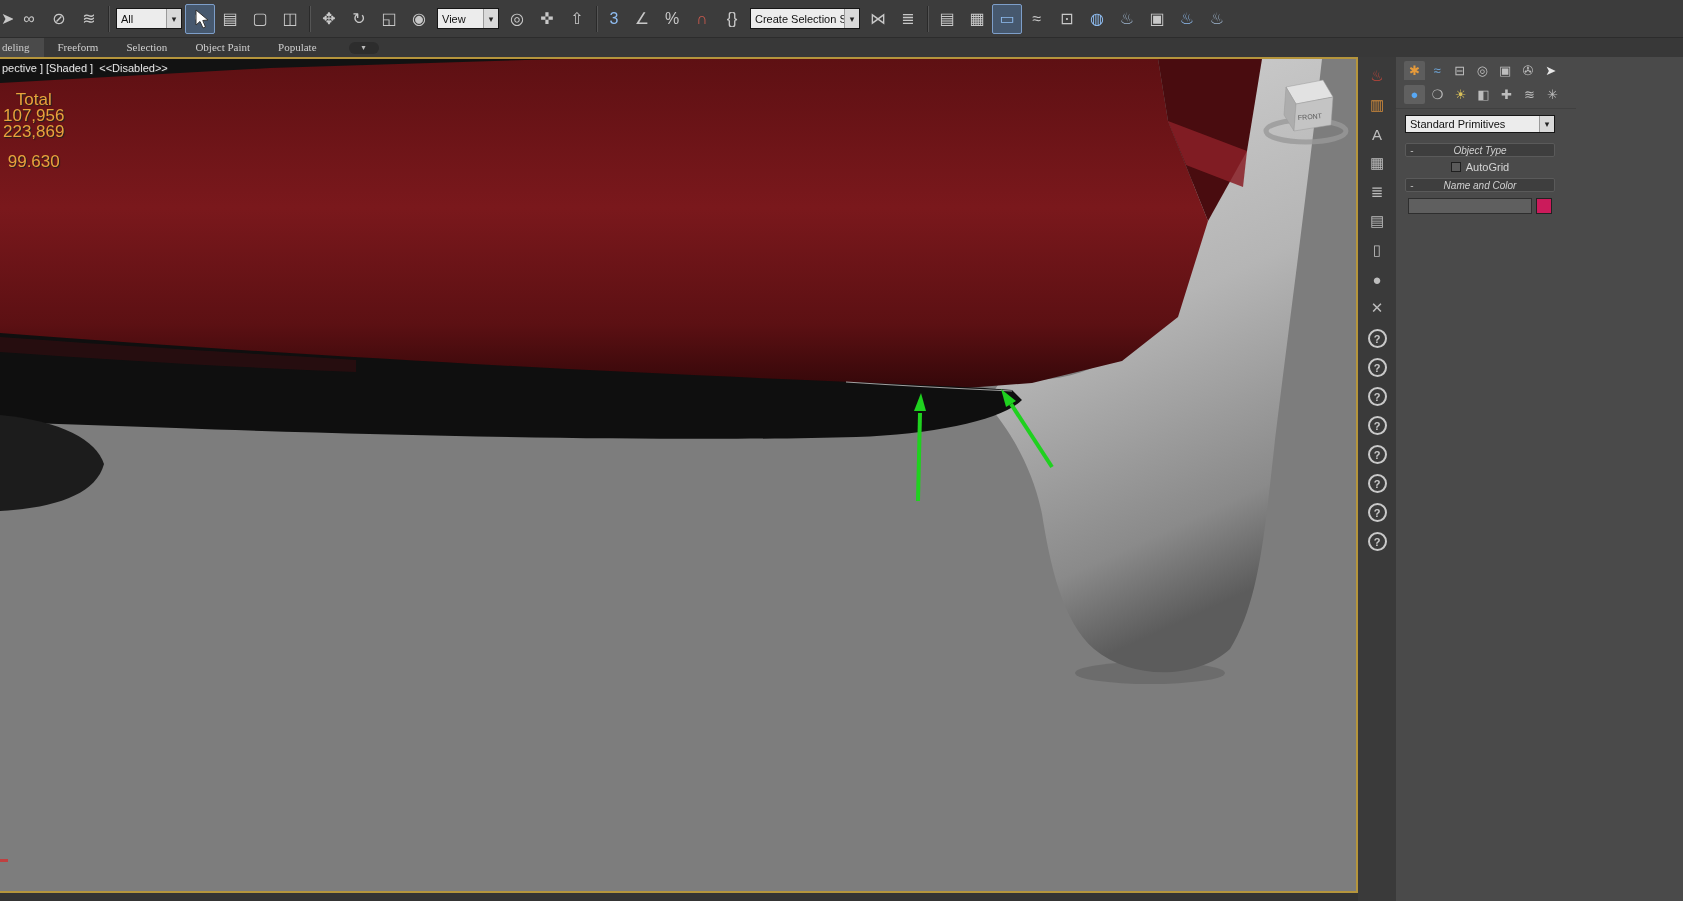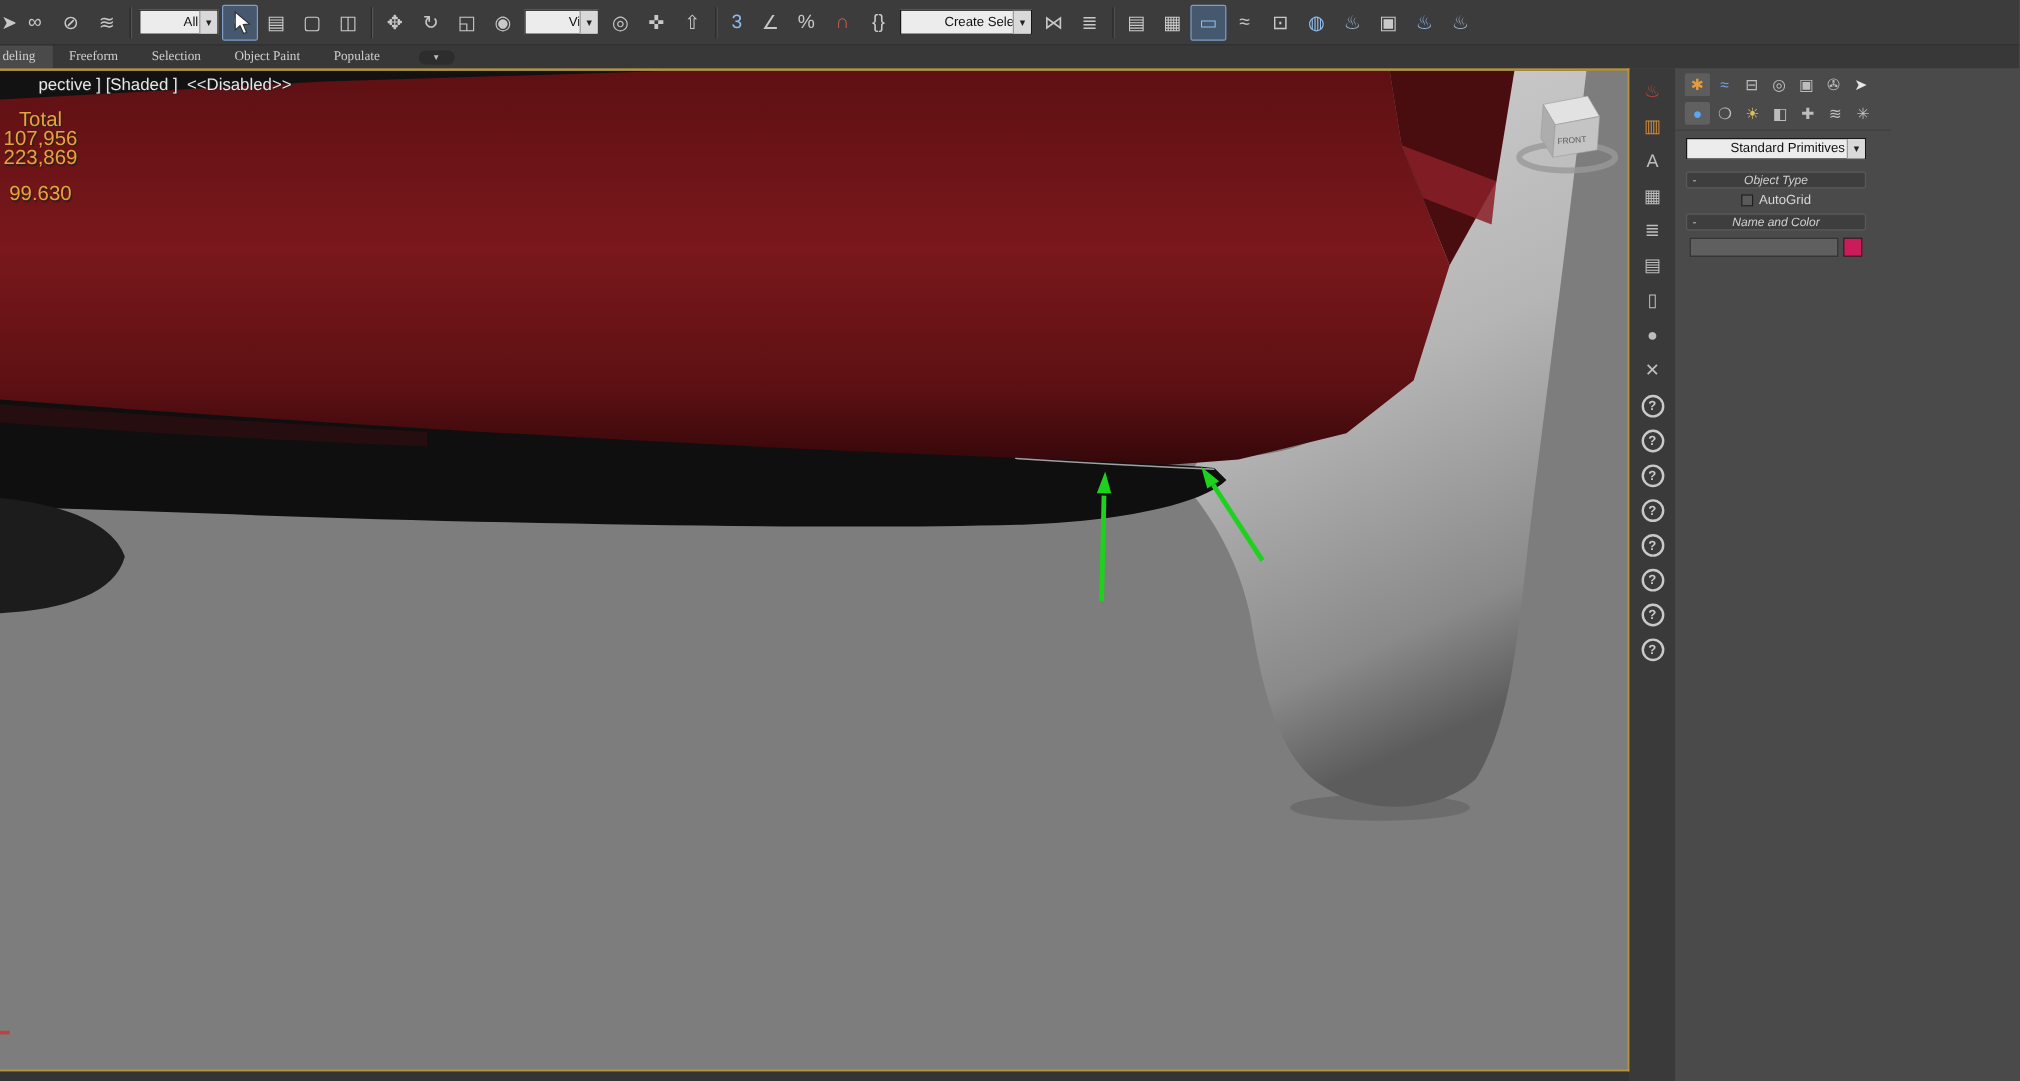--- a/index.html
+++ b/index.html
@@ -17,41 +17,41 @@
     display:flex; align-items:center; padding-left:0;}
   .tbtn{width:30px; height:30px; flex:0 0 auto; display:flex; align-items:center; justify-content:center;
     color:#c8c8c8; font-size:16px; border:1px solid transparent; border-radius:2px;}
   .tbtn .glyph{pointer-events:none;}
   .tbtn.small{width:26px;}
   .tbtn.edge{width:14px; overflow:hidden; justify-content:flex-start;}
   .tbtn.active{background:var(--active-tool-bg); border:1px solid #7d9ec9;}
   .vsep{width:1px; height:26px; background:#2a2a2a; box-shadow:1px 0 0 #555; margin:0 4px; flex:0 0 auto;}
   .combo{height:21px; background:#ececec; border:1px solid #161616; color:#111;
     display:flex; align-items:center; font-size:11px; flex:0 0 auto; margin:0 3px;}
-  .combo .combo-text{padding:0 4px; flex:1; white-space:nowrap; overflow:hidden;margin-left:32px;}
+  .combo .combo-text{padding:0 4px; flex:1; white-space:nowrap; overflow:hidden;}
   .combo .caret{width:15px; height:100%; background:#d9d9d9; border-left:1px solid #9a9a9a;
     display:flex; align-items:center; justify-content:center; font-size:9px; color:#222;}
   .c-blue{color:#8fbcf0;} .c-red{color:#d05a4e;} .c-steel{color:#9fb6cf;}
 
   
   .ribbon-row{position:absolute; left:0; top:38px; width:1683px; height:19px;
     background:var(--ribbon-bg); display:flex; align-items:center; color:#cfcfcf; font-size:11px;}
   .ribbon-tab{padding:0 14px; height:19px; line-height:19px; flex:0 0 auto;font-family:Liberation Serif, serif;}
   .ribbon-tab.first{padding-left:2px; background:#4a4a4a;}
   .ribbon-pill{margin-left:18px; width:30px; height:12px; background:#2d2d2d; border-radius:6px;
     display:flex; align-items:center; justify-content:center; color:#bbb; font-size:8px;}
 
   
   .viewport{position:absolute; left:0; top:59px; width:1356px; height:832px; background:var(--viewport-bg); overflow:hidden;}
   .vp-border{position:absolute; background:var(--active-border);}
   #vpb-top{left:0; top:57px; width:1358px; height:2px;}
   #vpb-right{left:1356px; top:57px; width:2px; height:836px;}
   #vpb-bottom{left:0; top:891px; width:1358px; height:2px;}
   .bottom-strip{position:absolute; left:0; top:893px; width:1358px; height:8px; background:#343434;}
-  .vp-label{position:absolute; left:2px; top:3px; color:#e6e6e6; font-size:14px; text-shadow:1px 1px 1px #222; white-space:pre;margin-left:30px;}
+  .vp-label{position:absolute; left:2px; top:3px; color:#e6e6e6; font-size:11px; text-shadow:1px 1px 1px #222; white-space:pre;}
   .vp-stats{position:absolute; left:3px; top:33px; color:var(--stats-color); font-size:17px; line-height:16px; text-shadow:1px 1px 1px #222;text-align:center;}
   .vp-stats .gap{margin-top:14px;}
 
   
   .side-strip{position:absolute; left:1358px; top:57px; width:38px; height:844px; background:#3a3a3a;
     display:flex; flex-direction:column; align-items:center; padding-top:6px;}
   .sbtn{width:26px; height:26px; display:flex; align-items:center; justify-content:center;
     color:#bdbdbd; font-size:15px; flex:0 0 auto; margin-bottom:3px;}
   .sbtn.xgap{margin-bottom:8px;}
   .qbtn{width:19px; height:19px; border:2px solid #c9c9c9; border-radius:50%; color:#c9c9c9;

